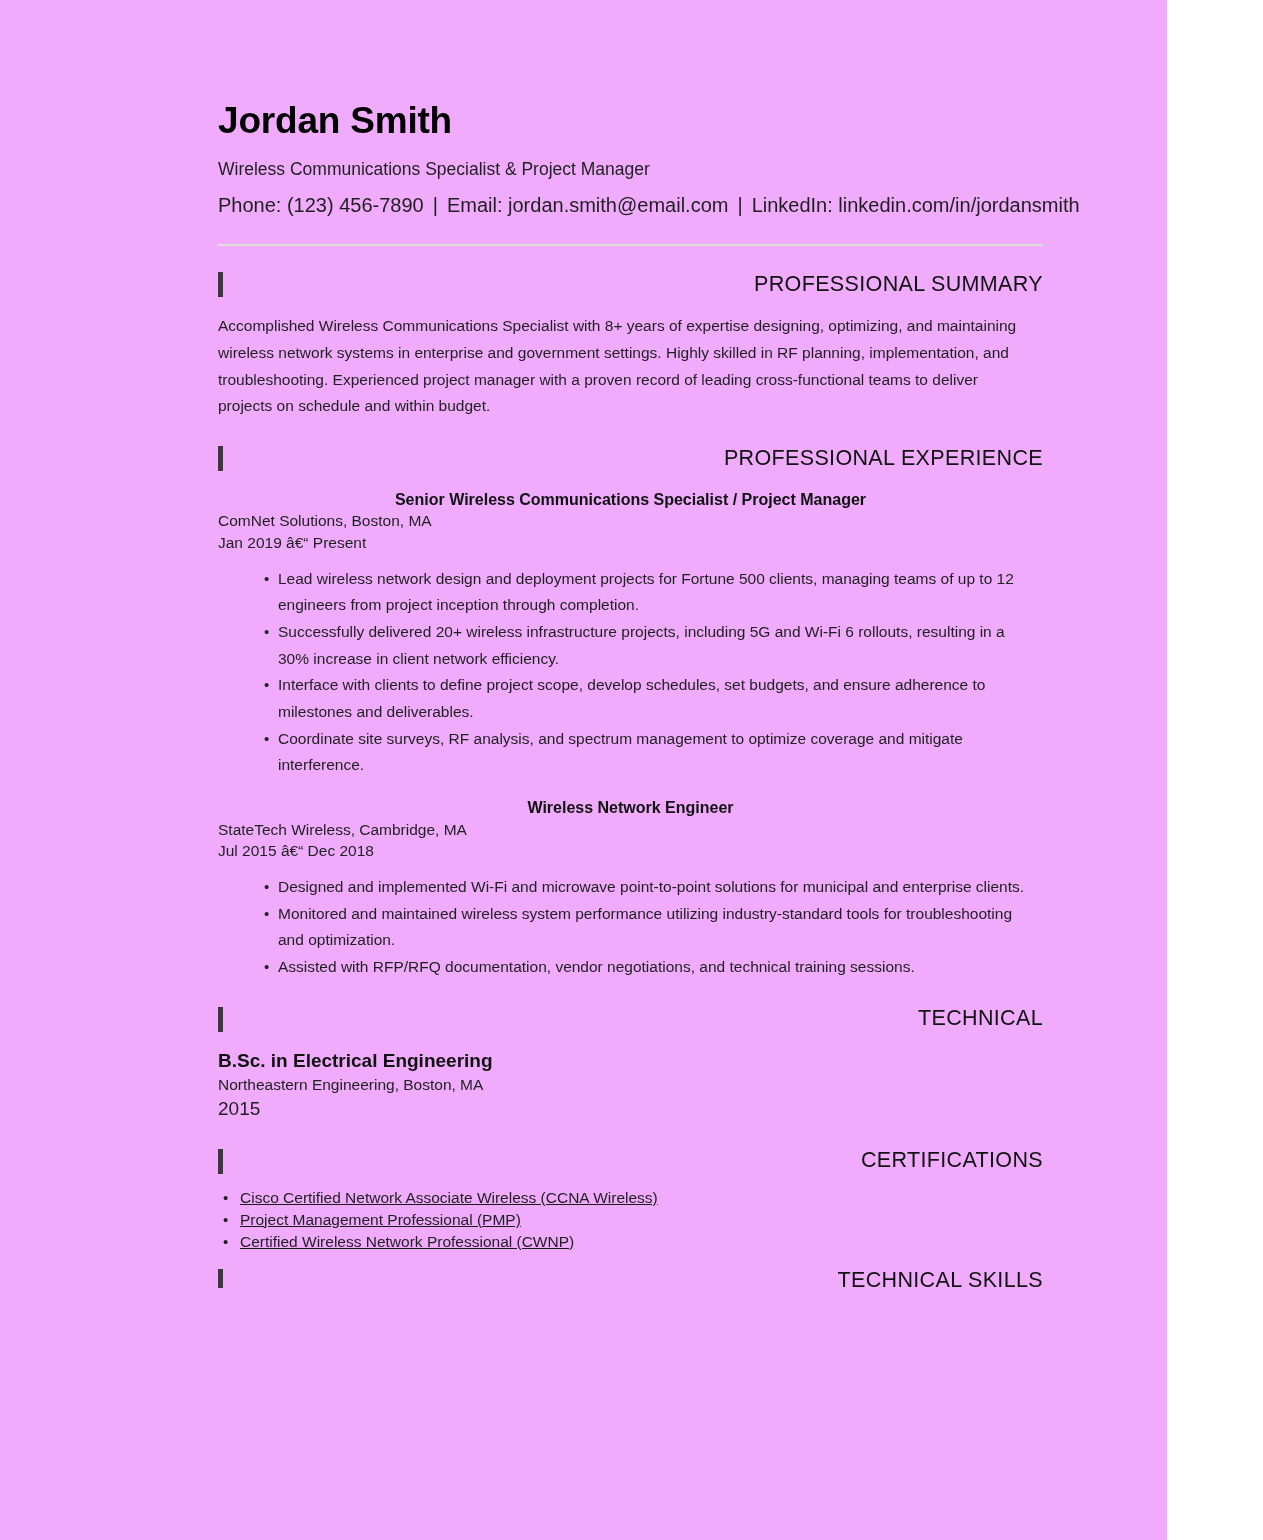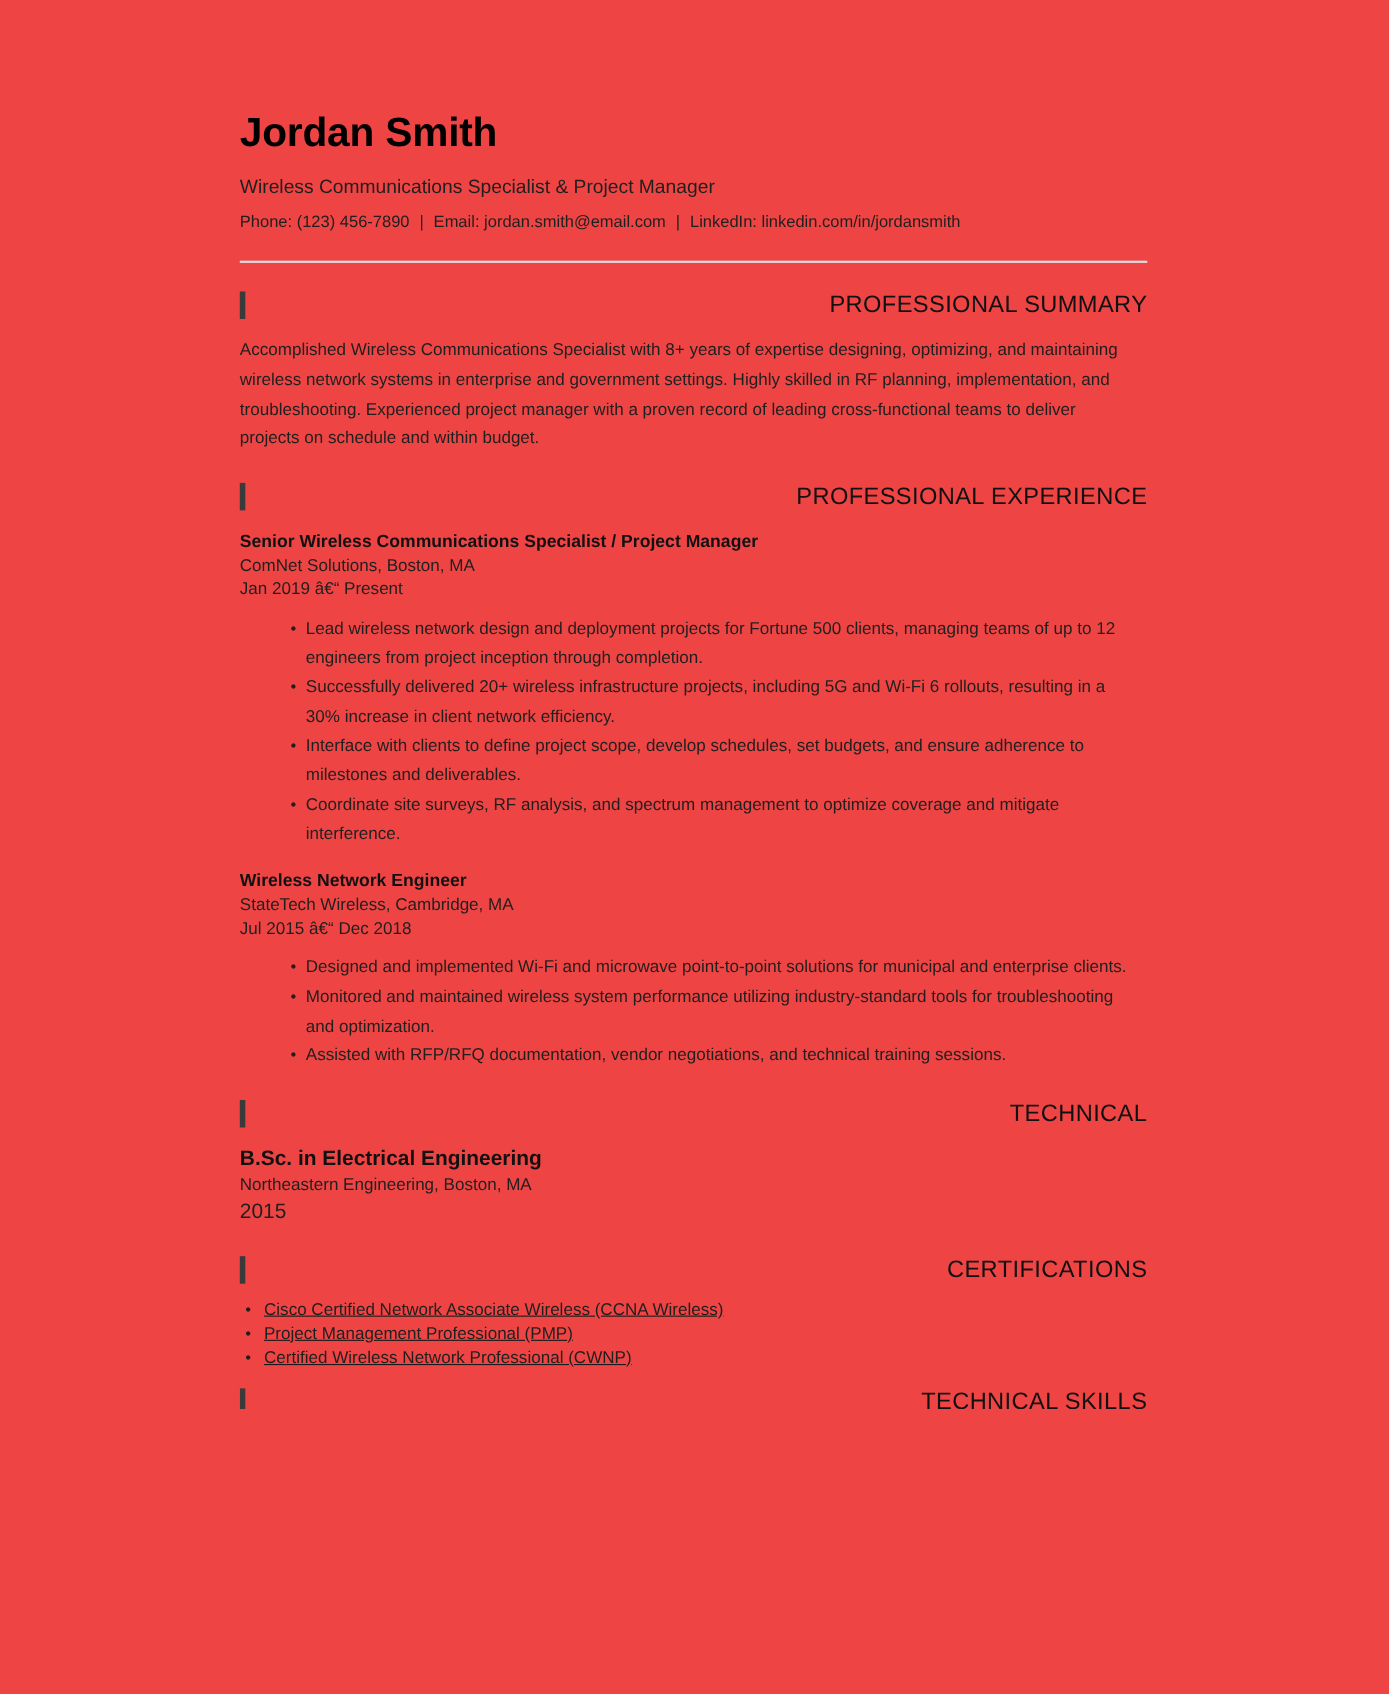--- a/index.html
+++ b/index.html
@@ -9,23 +9,23 @@
   }
   body {
     width: 1263px;
     height: 1540px;
     font-family: "Liberation Sans", sans-serif;
     color: #1a1a1a;
     overflow: hidden;
   }
   .page {
     position: relative;
-    width: 1263px;
+    width: 1167px;
     height: 1540px;
-    background: #ef4444;
+    background: #f0abfc;
     box-sizing: border-box;
   }
   .content {
     position: absolute;
     left: 218px;
     top: 0;
     width: 825px;
   }
 
   
@@ -40,21 +40,21 @@
   }
   .headline {
     font-size: 17.5px;
     font-weight: normal;
     color: #1f1f1f;
     margin: 0;
     padding-top: 17px;
     line-height: 1.3;
   }
   .contact {
-    font-size: 15px;
+    font-size: 20px;
     color: #1f1f1f;
     margin: 0;
     padding-top: 11px;
     line-height: 1.35;
     white-space: nowrap;
   }
   .contact .sep {
     display: inline-block;
     padding: 0 9px;
     color: #1f1f1f;
@@ -104,20 +104,21 @@
 
   .job {
     padding-top: 18px;
   }
   .job-title {
     font-size: 16px;
     font-weight: bold;
     color: #111111;
     margin: 0;
     line-height: 1.35;
+    text-align: center;
   }
   .job-company {
     font-size: 15.5px;
     color: #1f1f1f;
     margin: 0;
     line-height: 1.4;
   }
   .job-dates {
     font-size: 15.5px;
     color: #1f1f1f;

